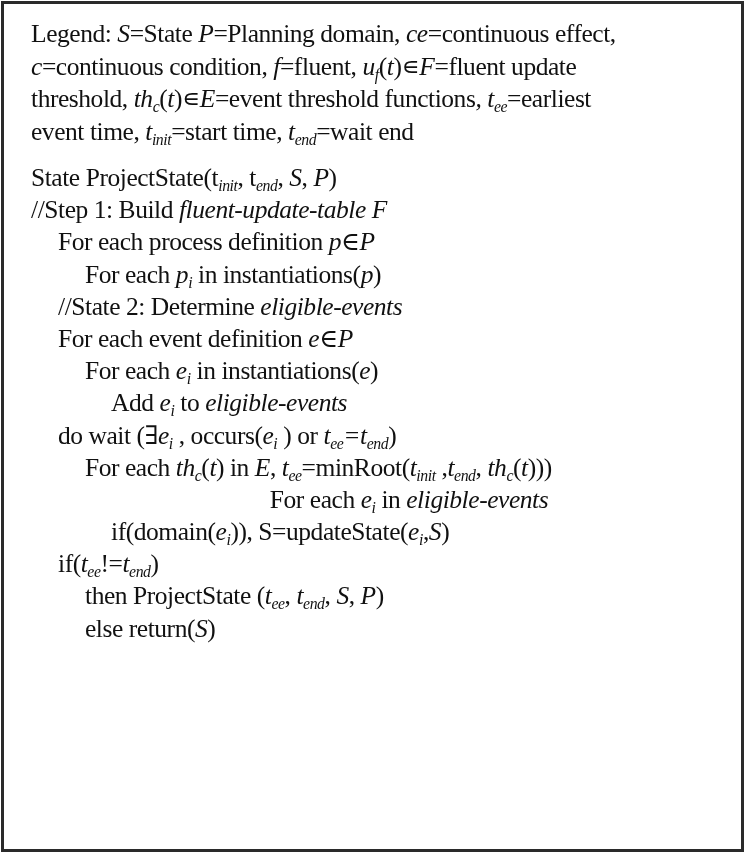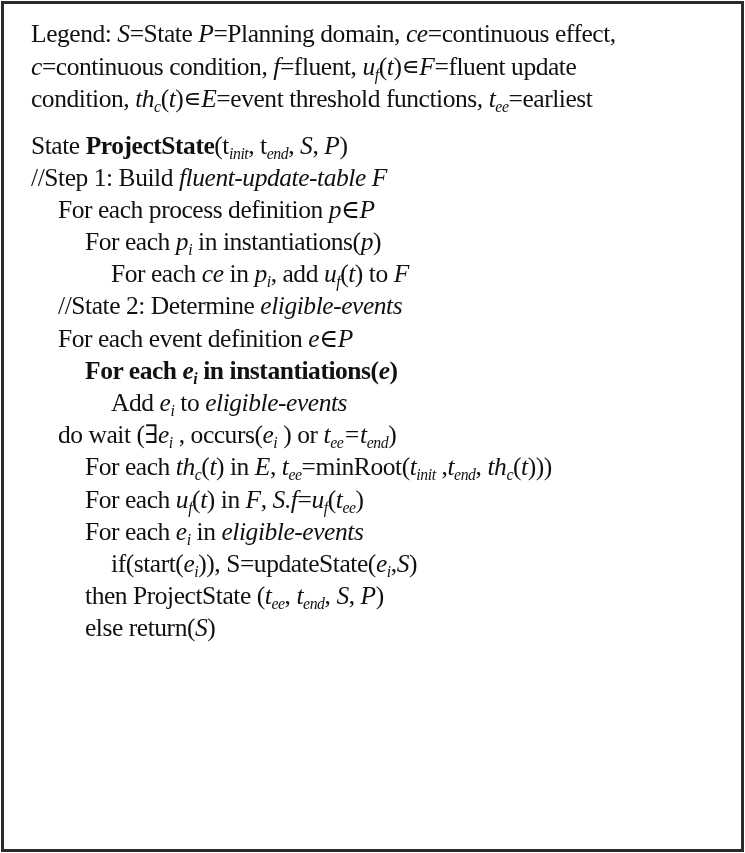--- a/index.html
+++ b/index.html
@@ -15,46 +15,46 @@
       font-family: "Liberation Serif", "DejaVu Serif", serif;
       font-size: 25.5px;
       color: #111111;
       letter-spacing: -0.45px;
     }
     .line { height: 32px; line-height: 32px; white-space: nowrap; }
     .legend .line { height: 32.5px; line-height: 32.5px; }
     .gap { height: 14px; }
     .algo .line { height: 32.2px; line-height: 32.2px; }
     .i { font-style: italic; }
-    .b { font-weight: bold; }
+    .b { font-weight: normal; }
     .isub { font-size: 0.62em; vertical-align: -0.32em; line-height: 0; font-style: italic; }
   </style>
 </head>
 <body>
 
 <div class="frame">
   <div class="content">
     <div class="legend" id="legend">
         <div class="line"><span>Legend: </span><span class="i">S</span><span>=State </span><span class="i">P</span><span>=Planning domain, </span><span class="i">ce</span><span>=continuous effect,</span></div>
         <div class="line"><span class="i">c</span><span>=continuous condition, </span><span class="i">f</span><span>=fluent, </span><span class="i">u</span><span class="isub">f</span><span>(</span><span class="i">t</span><span>)∊</span><span class="i">F</span><span>=fluent update</span></div>
-        <div class="line"><span>condition, </span><span class="i">th</span><span class="isub">c</span><span>(</span><span class="i">t</span><span>)∊</span><span class="i">E</span><span>=event threshold functions</span><span class="i">,</span><span> </span><span class="i">t</span><span class="isub">ee</span><span>=earliest</span></div>
+        <div class="line"><span>threshold, </span><span class="i">th</span><span class="isub">c</span><span>(</span><span class="i">t</span><span>)∊</span><span class="i">E</span><span>=event threshold functions</span><span class="i">,</span><span> </span><span class="i">t</span><span class="isub">ee</span><span>=earliest</span></div>
+        <div class="line"><span>event time, </span><span class="i">t</span><span class="isub">init</span><span>=start time, </span><span class="i">t</span><span class="isub">end</span><span>=wait end</span></div>
       </div>
     <div class="gap"></div>
     <div class="algo" id="algo">
         <div class="line"><span>State </span><span class="b">ProjectState</span><span>(t</span><span class="isub">init</span><span>, t</span><span class="isub">end</span><span>, </span><span class="i">S</span><span>, </span><span class="i">P</span><span>)</span></div>
         <div class="line"><span>//Step 1: Build </span><span class="i">fluent-update-table F</span></div>
         <div class="line" style="padding-left: 27px;"><span>For each process definition </span><span class="i">p</span><span>∈</span><span class="i">P</span></div>
         <div class="line" style="padding-left: 54px;"><span>For each </span><span class="i">p</span><span class="isub">i</span><span> in instantiations(</span><span class="i">p</span><span>)</span></div>
-        <div class="line" style="padding-left: 80px;"><span>For each </span><span class="i">ce</span><span> in </span><span class="i">p</span><span class="isub">i</span><span>, add </span><span class="i">u</span><span class="isub">f</span><span>(</span><span class="i">t</span><span>) to </span><span class="i">F</span></div>
         <div class="line" style="padding-left: 27px;"><span>//State 2: Determine </span><span class="i">eligible-events</span></div>
         <div class="line" style="padding-left: 27px;"><span>For each event definition </span><span class="i">e</span><span>∈</span><span class="i">P</span></div>
-        <div class="line" style="padding-left: 54px; font-weight: bold;"><span>For each </span><span class="i">e</span><span class="isub">i</span><span> in instantiations(</span><span class="i">e</span><span>)</span></div>
+        <div class="line" style="padding-left: 54px;"><span>For each </span><span class="i">e</span><span class="isub">i</span><span> in instantiations(</span><span class="i">e</span><span>)</span></div>
         <div class="line" style="padding-left: 80px;"><span>Add </span><span class="i">e</span><span class="isub">i</span><span> to </span><span class="i">eligible-events</span></div>
         <div class="line" style="padding-left: 27px;"><span>do wait (∃</span><span class="i">e</span><span class="isub">i</span><span> , occurs(</span><span class="i">e</span><span class="isub">i</span><span> ) or </span><span class="i">t</span><span class="isub">ee</span><span class="i">=</span><span class="i">t</span><span class="isub">end</span><span>)</span></div>
         <div class="line" style="padding-left: 54px;"><span>For each </span><span class="i">th</span><span class="isub">c</span><span>(</span><span class="i">t</span><span>) in </span><span class="i">E</span><span>, </span><span class="i">t</span><span class="isub">ee</span><span>=minRoot(</span><span class="i">t</span><span class="isub">init</span><span> ,</span><span class="i">t</span><span class="isub">end</span><span>, </span><span class="i">th</span><span class="isub">c</span><span>(</span><span class="i">t</span><span>)))</span></div>
-        <div class="line" style="padding-left: 54px;"><span>For each </span><span class="i">u</span><span class="isub">f</span><span>(</span><span class="i">t</span><span>) in </span><span class="i">F</span><span>, </span><span class="i">S.f</span><span>=</span><span class="i">u</span><span class="isub">f</span><span>(</span><span class="i">t</span><span class="isub">ee</span><span>)</span></div>
-        <div class="line" style="padding-left: 54px;"><span>For each </span><span class="i">e</span><span class="isub">i</span><span> in </span><span class="i">eligible-events</span></div>
-        <div class="line" style="padding-left: 80px;"><span>if(start(</span><span class="i">e</span><span class="isub">i</span><span>)), S=updateState(</span><span class="i">e</span><span class="isub">i</span><span>,</span><span class="i">S</span><span>)</span></div>
+        <div class="line" style="padding-left: 54px; text-align: center;"><span>For each </span><span class="i">e</span><span class="isub">i</span><span> in </span><span class="i">eligible-events</span></div>
+        <div class="line" style="padding-left: 80px;"><span>if(domain(</span><span class="i">e</span><span class="isub">i</span><span>)), S=updateState(</span><span class="i">e</span><span class="isub">i</span><span>,</span><span class="i">S</span><span>)</span></div>
+        <div class="line" style="padding-left: 27px;"><span>if(</span><span class="i">t</span><span class="isub">ee</span><span>!=</span><span class="i">t</span><span class="isub">end</span><span>)</span></div>
         <div class="line" style="padding-left: 54px;"><span>then ProjectState (</span><span class="i">t</span><span class="isub">ee</span><span>, </span><span class="i">t</span><span class="isub">end</span><span>, </span><span class="i">S</span><span>, </span><span class="i">P</span><span>)</span></div>
         <div class="line" style="padding-left: 54px;"><span>else return(</span><span class="i">S</span><span>)</span></div>
       </div>
   </div>
 </div>
 
 </body></html>

